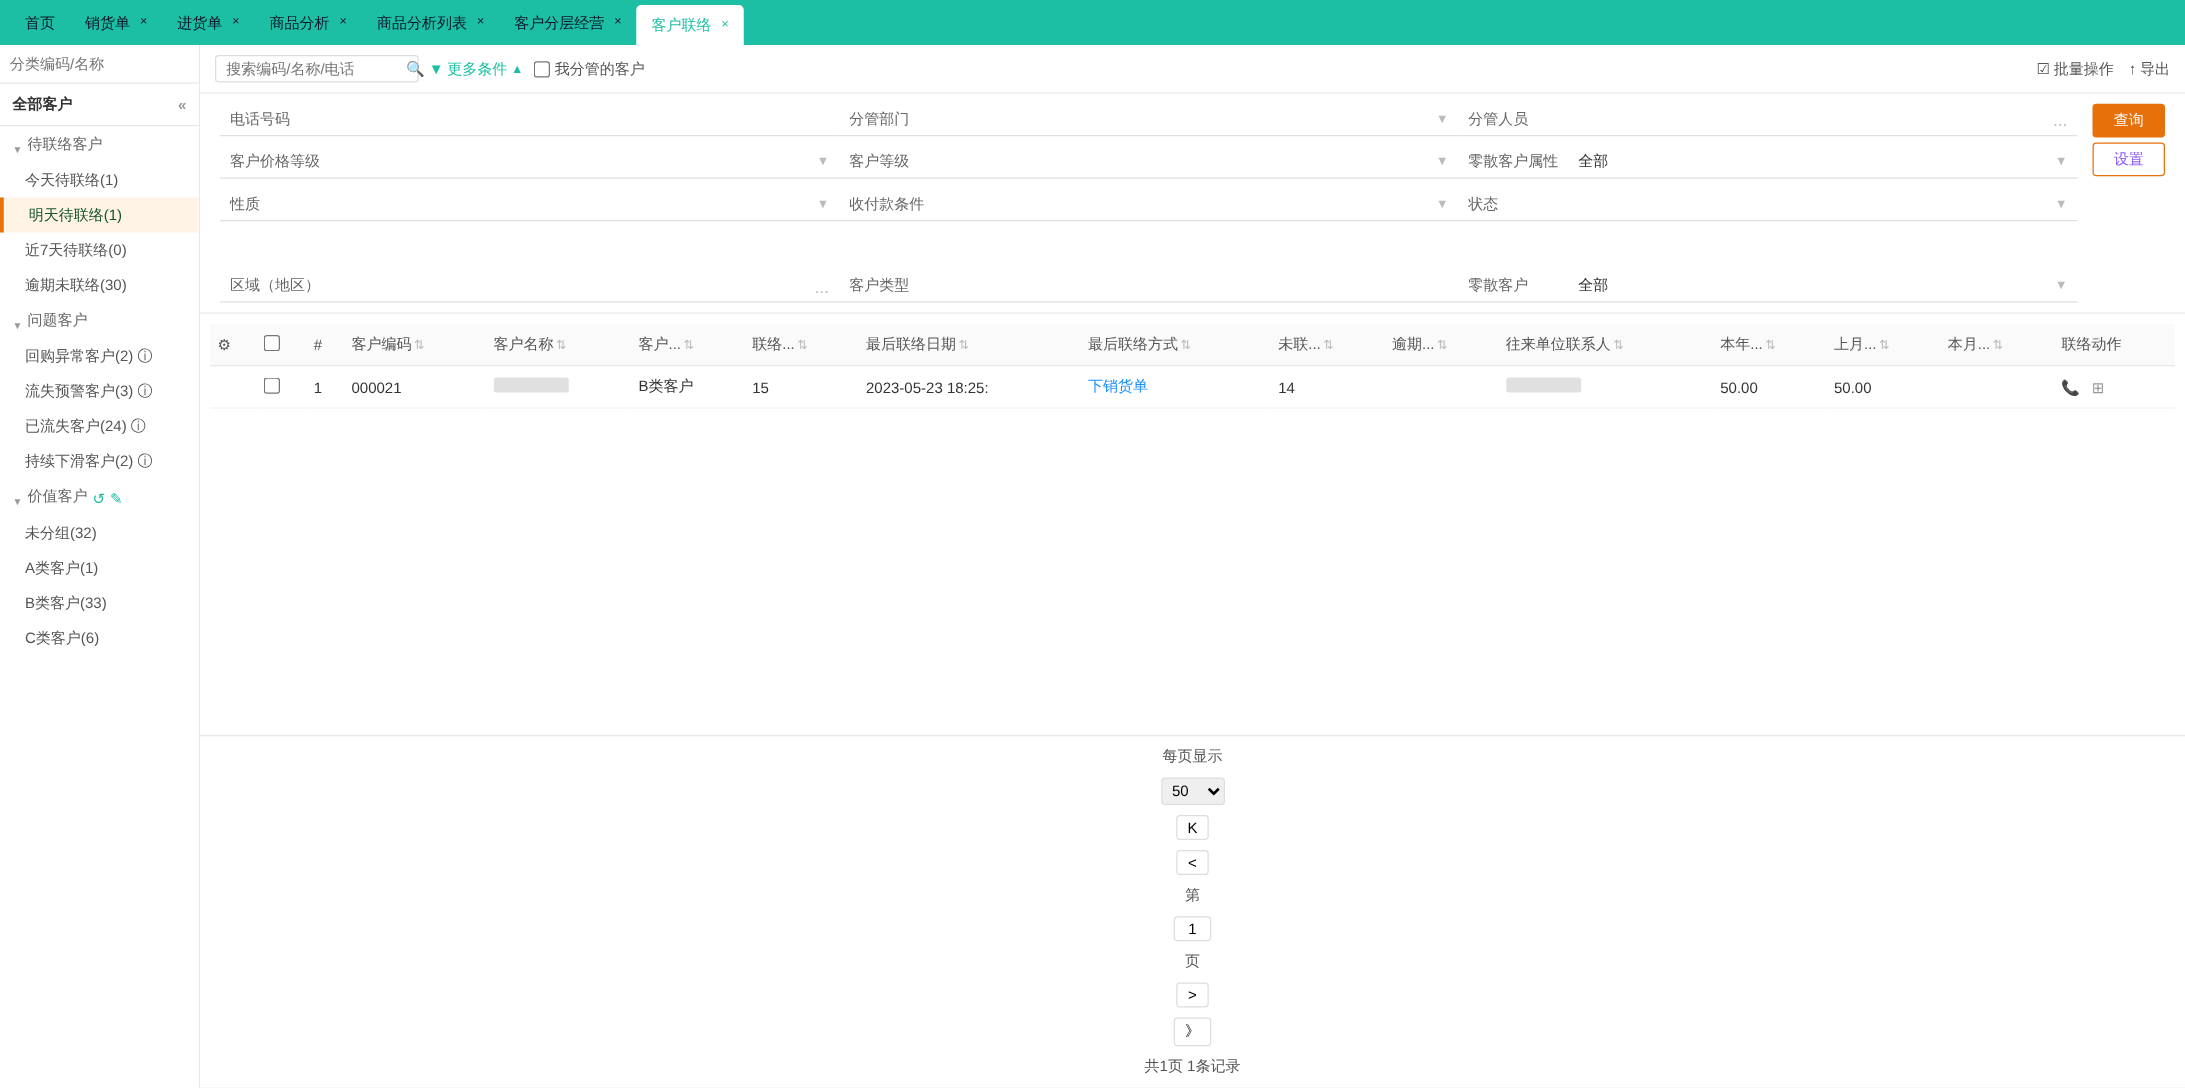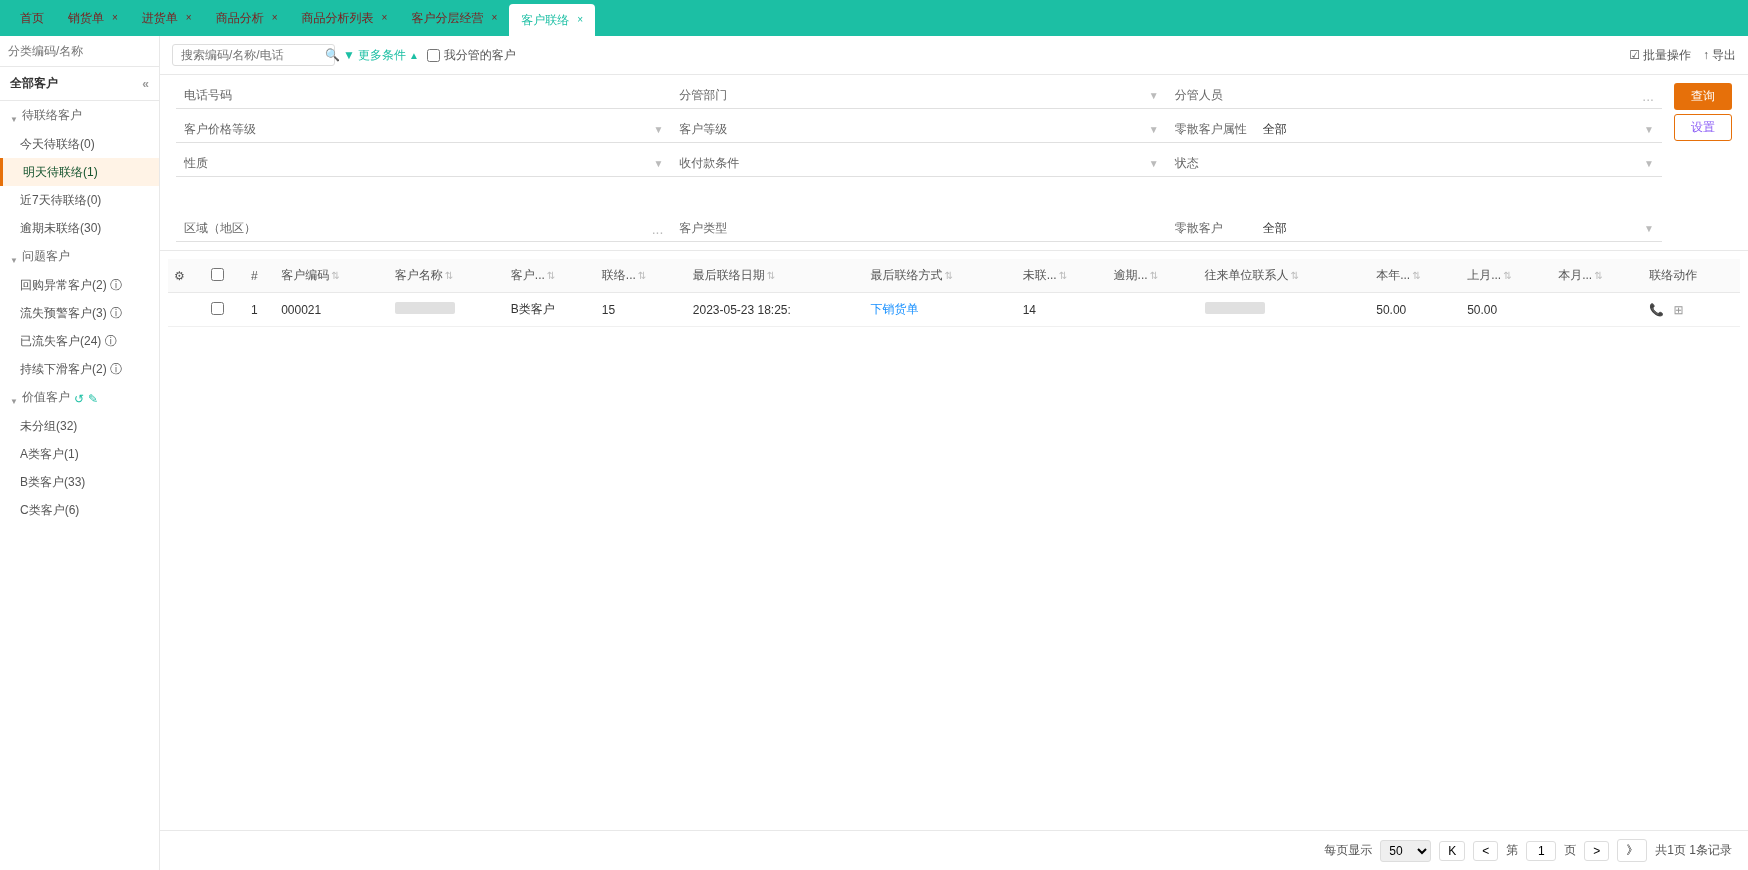--- a/index.html
+++ b/index.html
@@ -7,21 +7,21 @@
 
     
     .top-nav {
       background: #1cbfa4;
       display: flex;
       align-items: center;
       height: 36px;
       padding: 0 8px;
     }
     .nav-item {
-      color: #7f1d1d;
+      color: #0f172a;
       padding: 0 12px;
       height: 19px;
       line-height: 36px;
       cursor: pointer;
       font-size: 13px;
       white-space: nowrap;
       display: flex;
       align-items: center;
       gap: 4px;
     }
@@ -301,20 +301,21 @@
       background: #fff;
       border-top: 1px solid #e8e8e8;
       padding: 8px 16px;
       display: flex;
       align-items: center;
       justify-content: flex-end;
       gap: 8px;
       flex-shrink: 0;
       font-size: 12px;
       color: #555;
+      flex-direction: column;
     }
     .page-size-select {
       border: 1px solid #ddd;
       border-radius: 3px;
       padding: 2px 4px;
       font-size: 12px;
     }
     .page-btn {
       border: 1px solid #ddd;
       background: #fff;
@@ -382,21 +383,21 @@
     </div>
     <div class="sidebar-header">
       <span>全部客户</span>
       <span style="color:#999;cursor:pointer;">«</span>
     </div>
 
     <div class="sidebar-section-title">
       <span>待联络客户</span>
     </div>
     <div class="sidebar-item">
-      <span>今天待联络(0)</span>
+      <span>今天待联络(1)</span>
     </div>
     <div class="sidebar-item active">
       <span>明天待联络(1)</span>
     </div>
     <div class="sidebar-item">
       <span>近7天待联络(0)</span>
     </div>
     <div class="sidebar-item">
       <span>逾期未联络(30)</span>
     </div>

